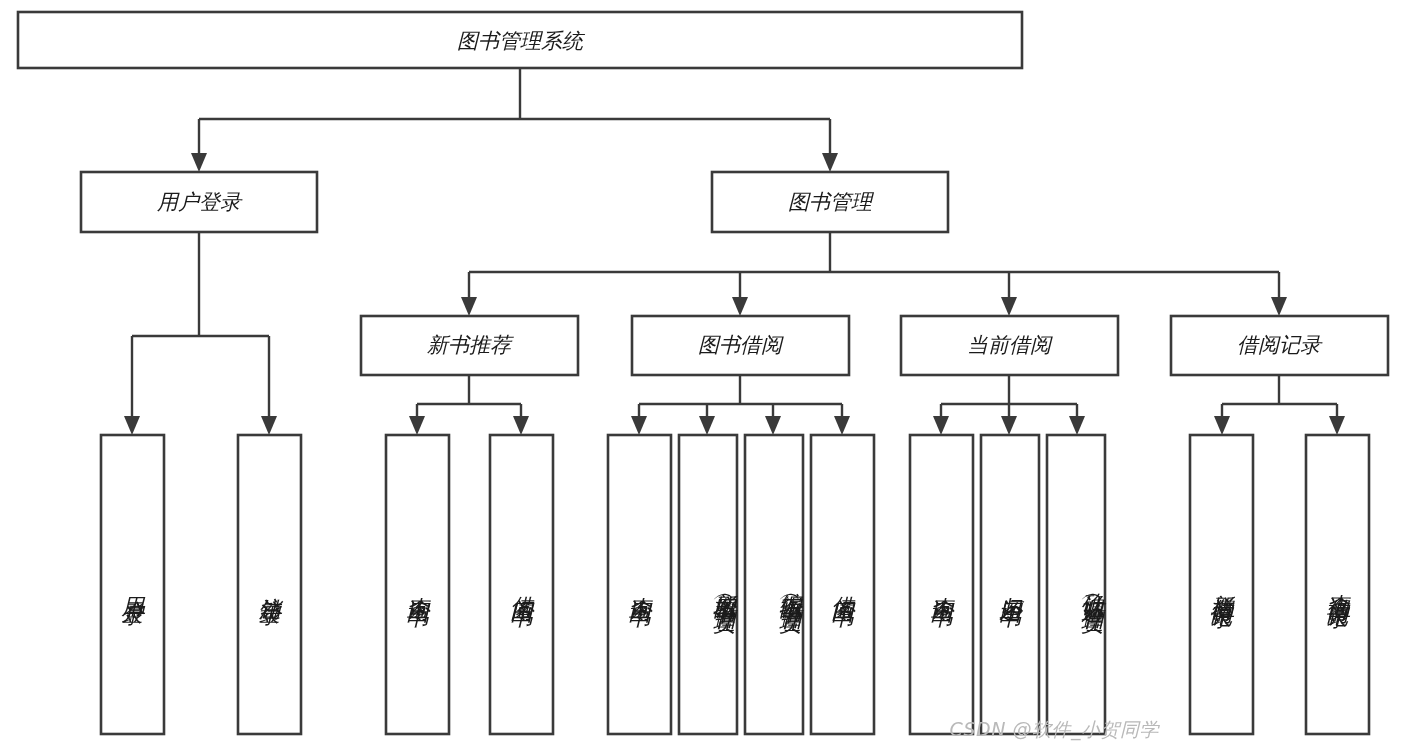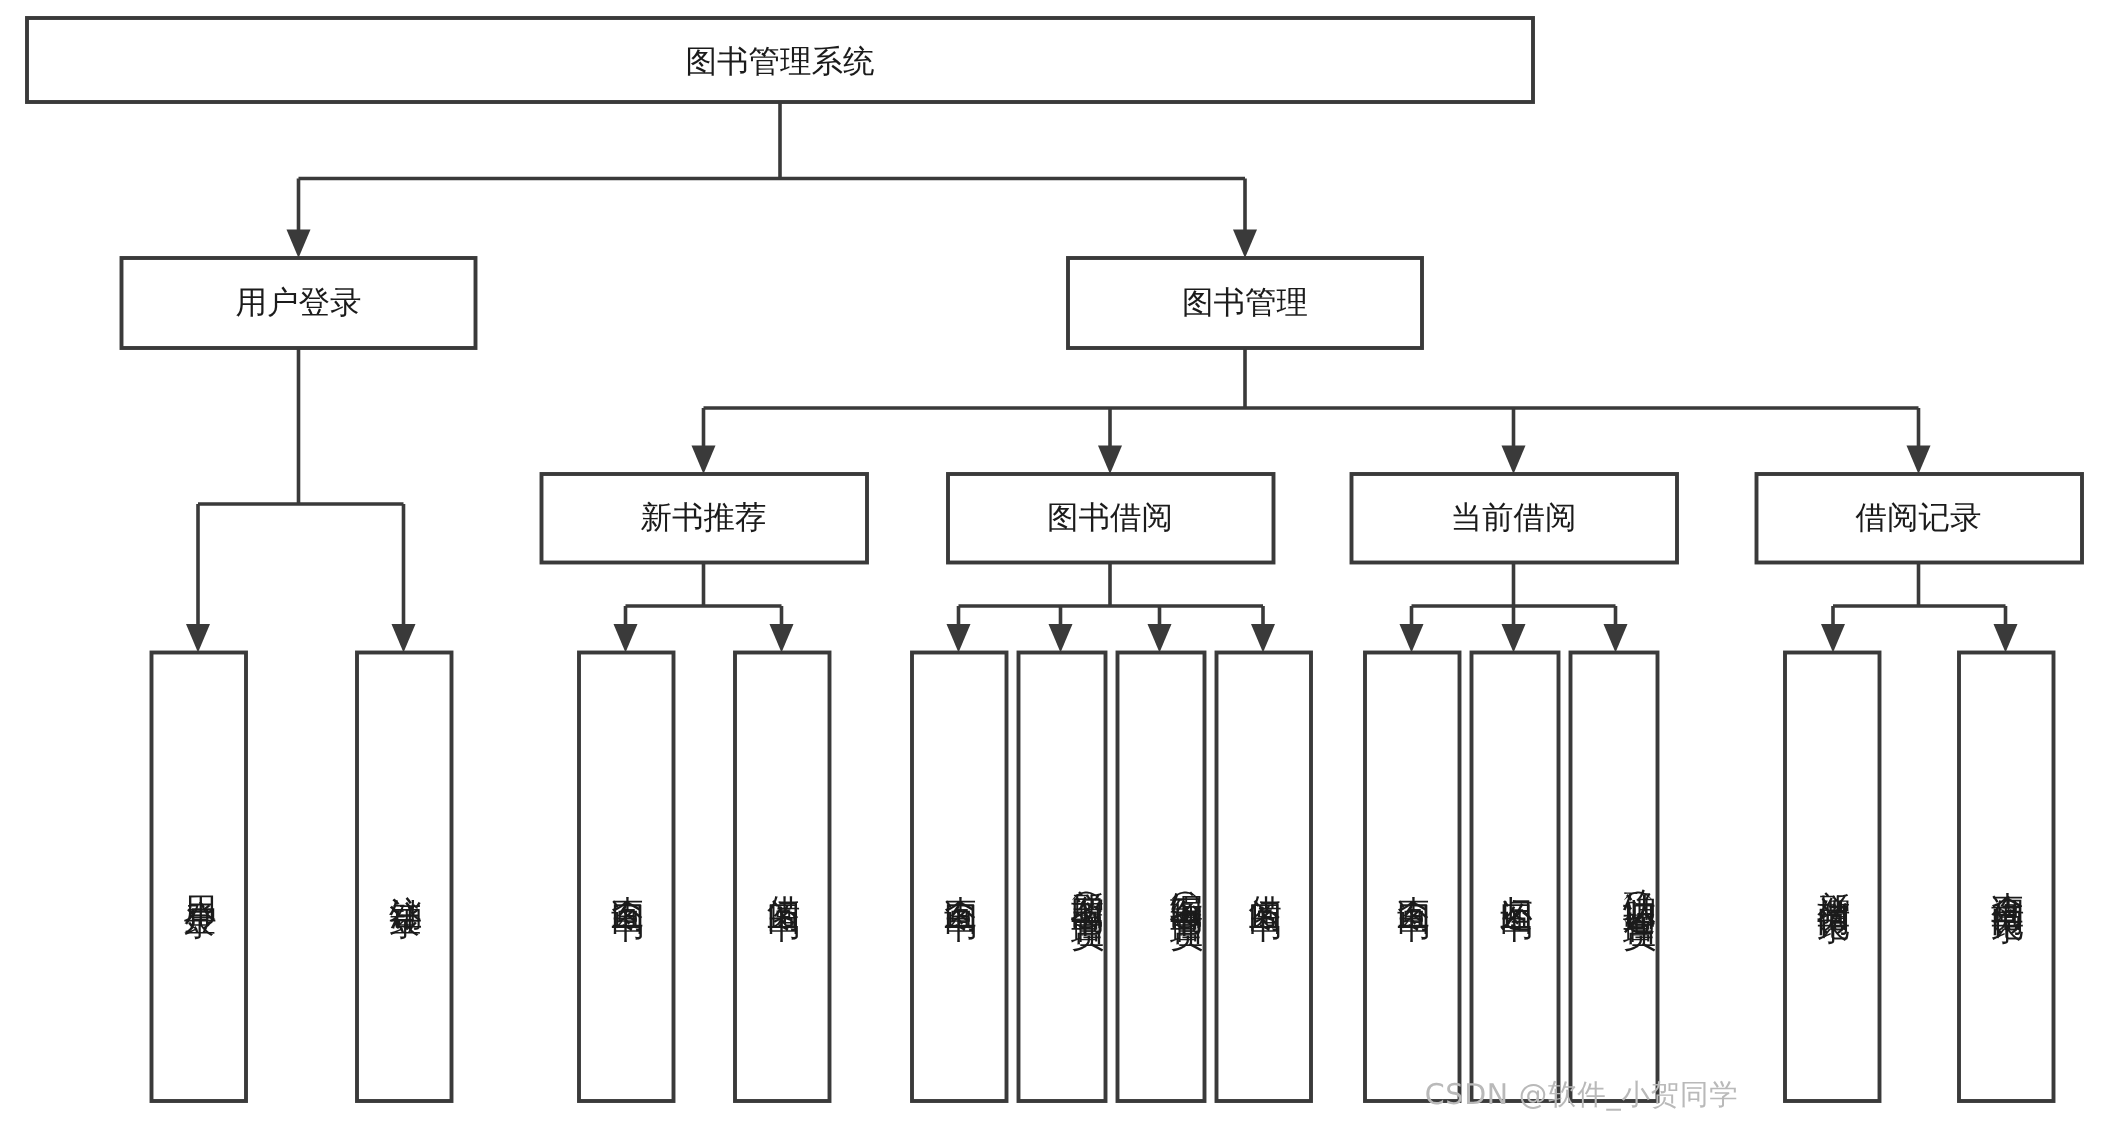--- a/index.html
+++ b/index.html
@@ -11,20 +11,21 @@
     width: 1405px;
     height: 747px;
     font-family: "DejaVu Sans", "Liberation Sans", sans-serif;
     overflow: hidden;
     position: relative;
   }
   #diagram-root {
     position: relative;
     width: 1167px;
     height: 747px;
+    font-style: italic;
   }
   svg#tree-svg {
     position: absolute;
     top: 0;
     left: 0;
     width: 1405px;
     height: 747px;
     display: block;
   }
   .node-box {

